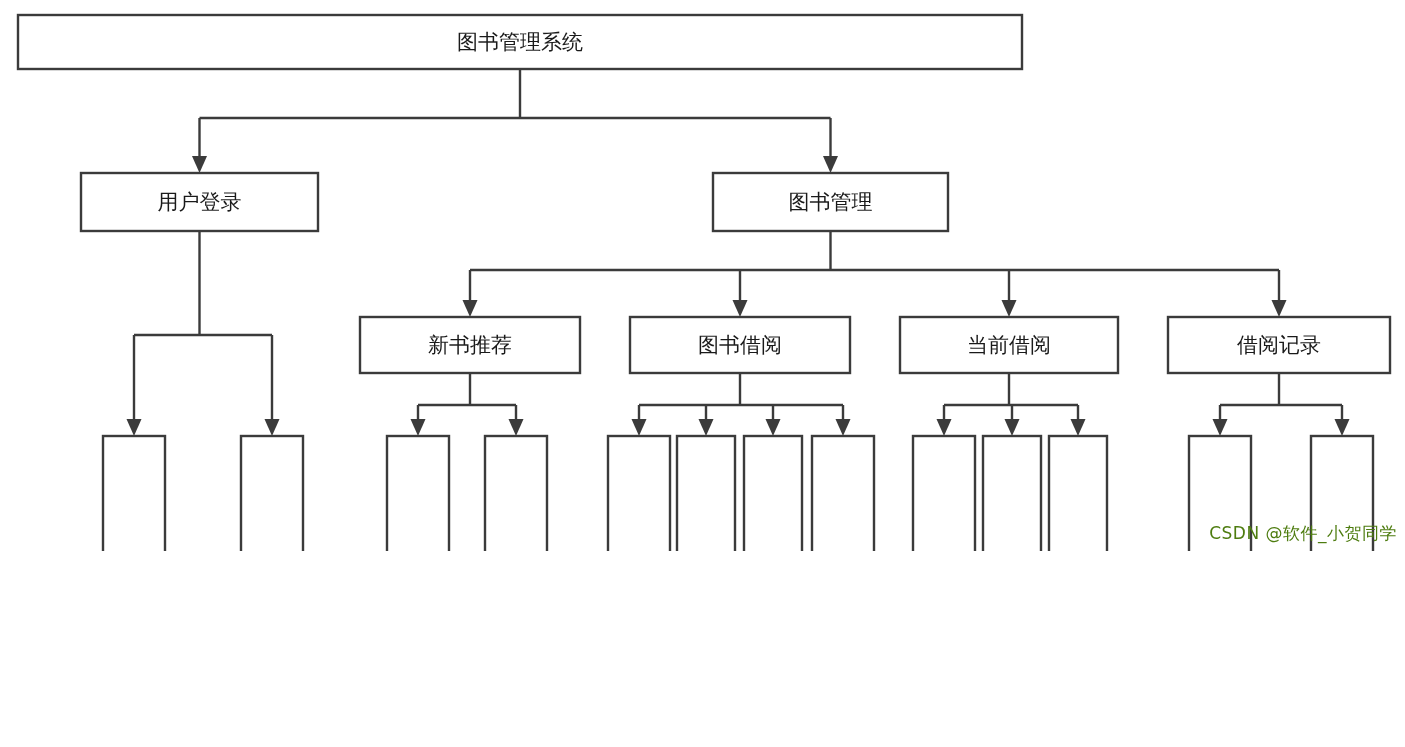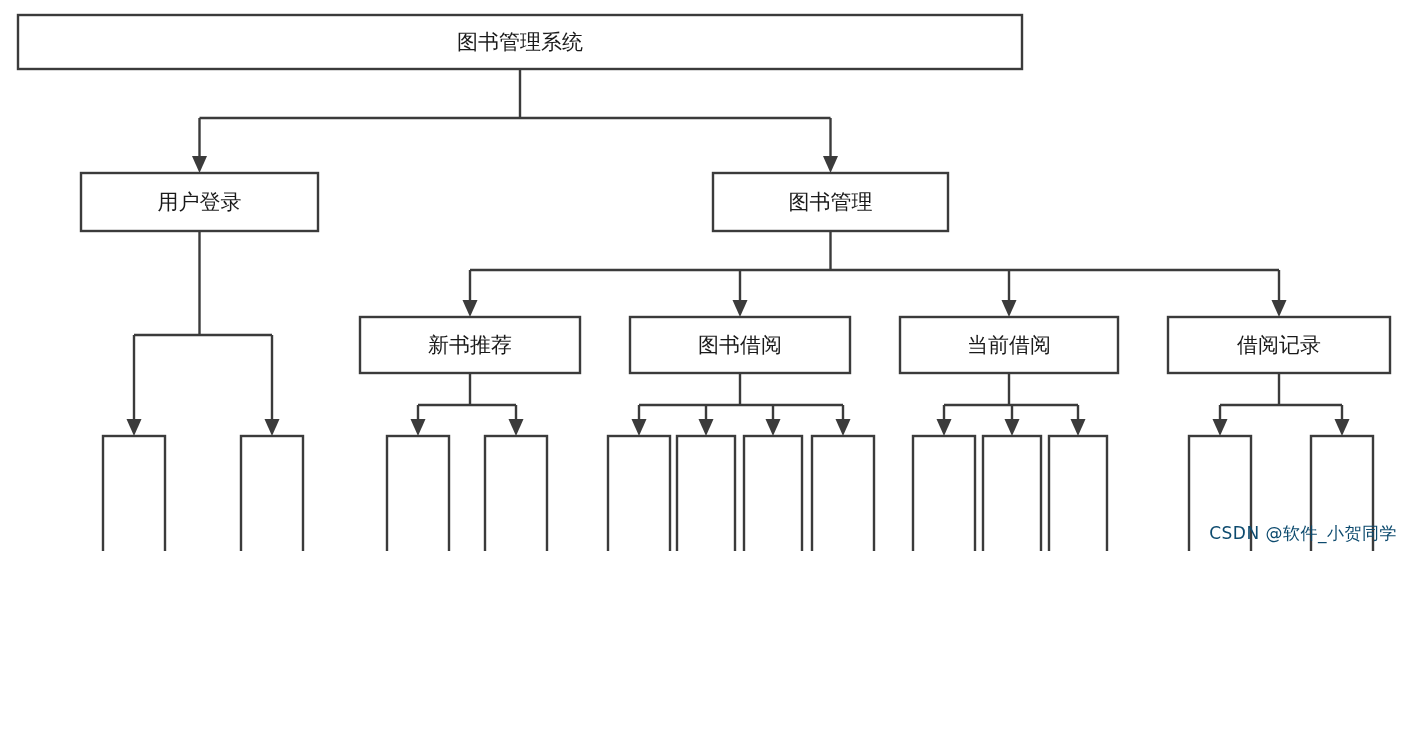--- a/index.html
+++ b/index.html
@@ -62,21 +62,21 @@
     text-align: center;
     white-space: normal;
     user-select: none;
   }
   .watermark {
     position: absolute;
     right: 8px;
     bottom: 6px;
     font-family: "DejaVu Sans", "Liberation Sans", sans-serif;
     font-size: 17px;
-    color: #0c4a6e;
+    color: #4d7c0f;
     letter-spacing: 0.5px;
     white-space: nowrap;
   }
 </style>
 </head>
 <body>
 
 <div id="diagram-root">
 
   <svg class="diagram-svg" viewBox="0 0 1405 747">

